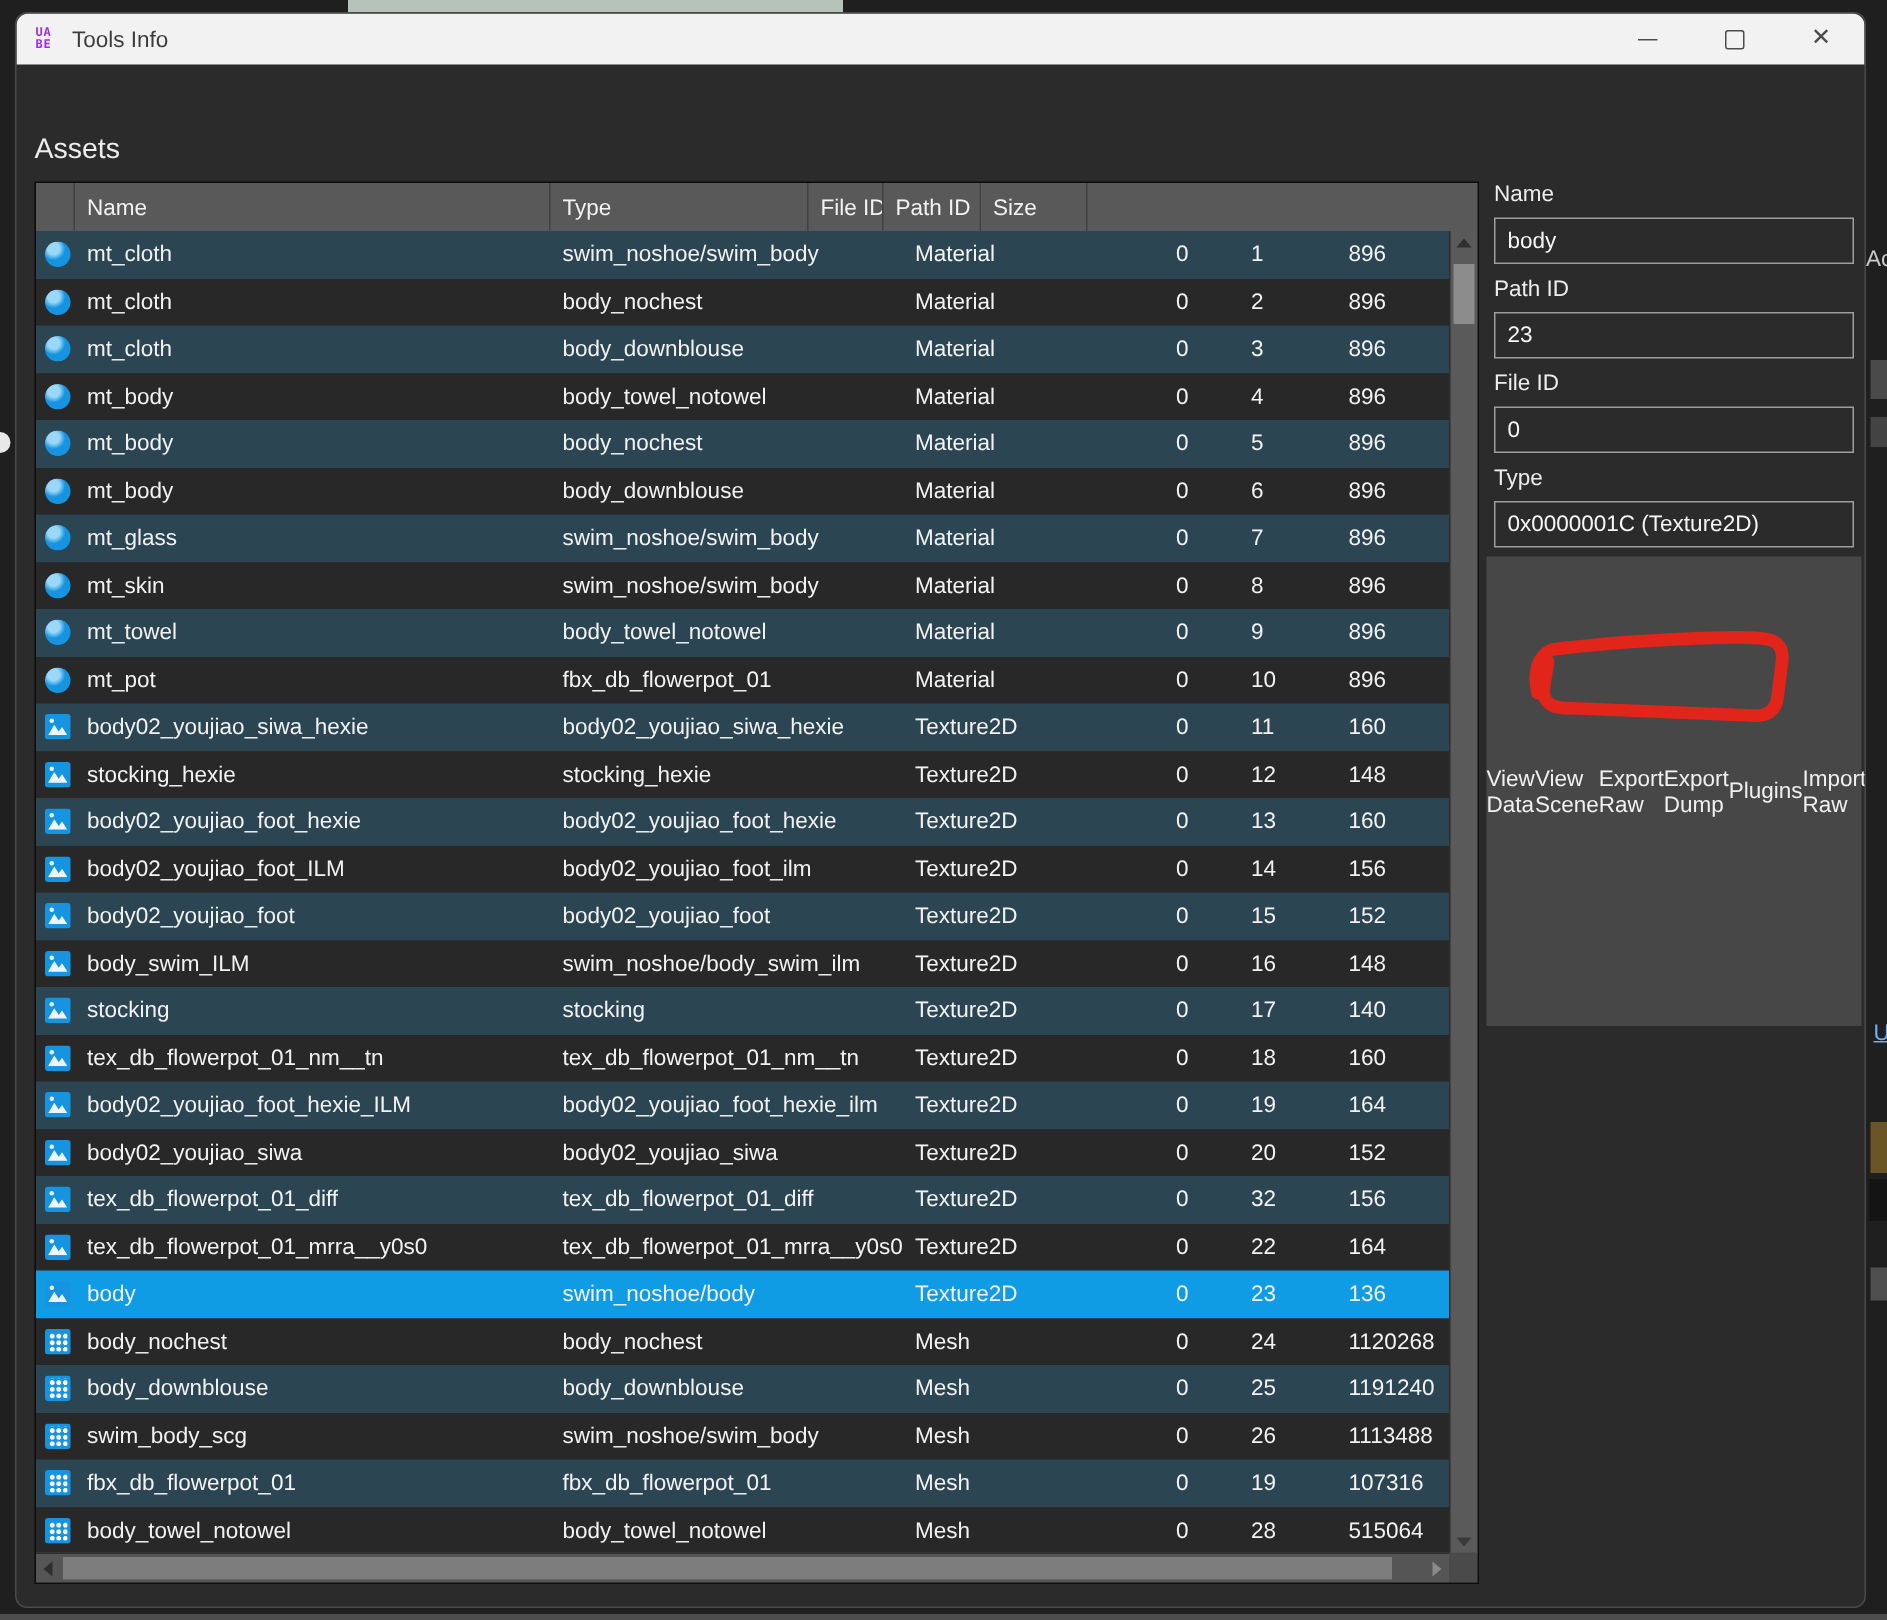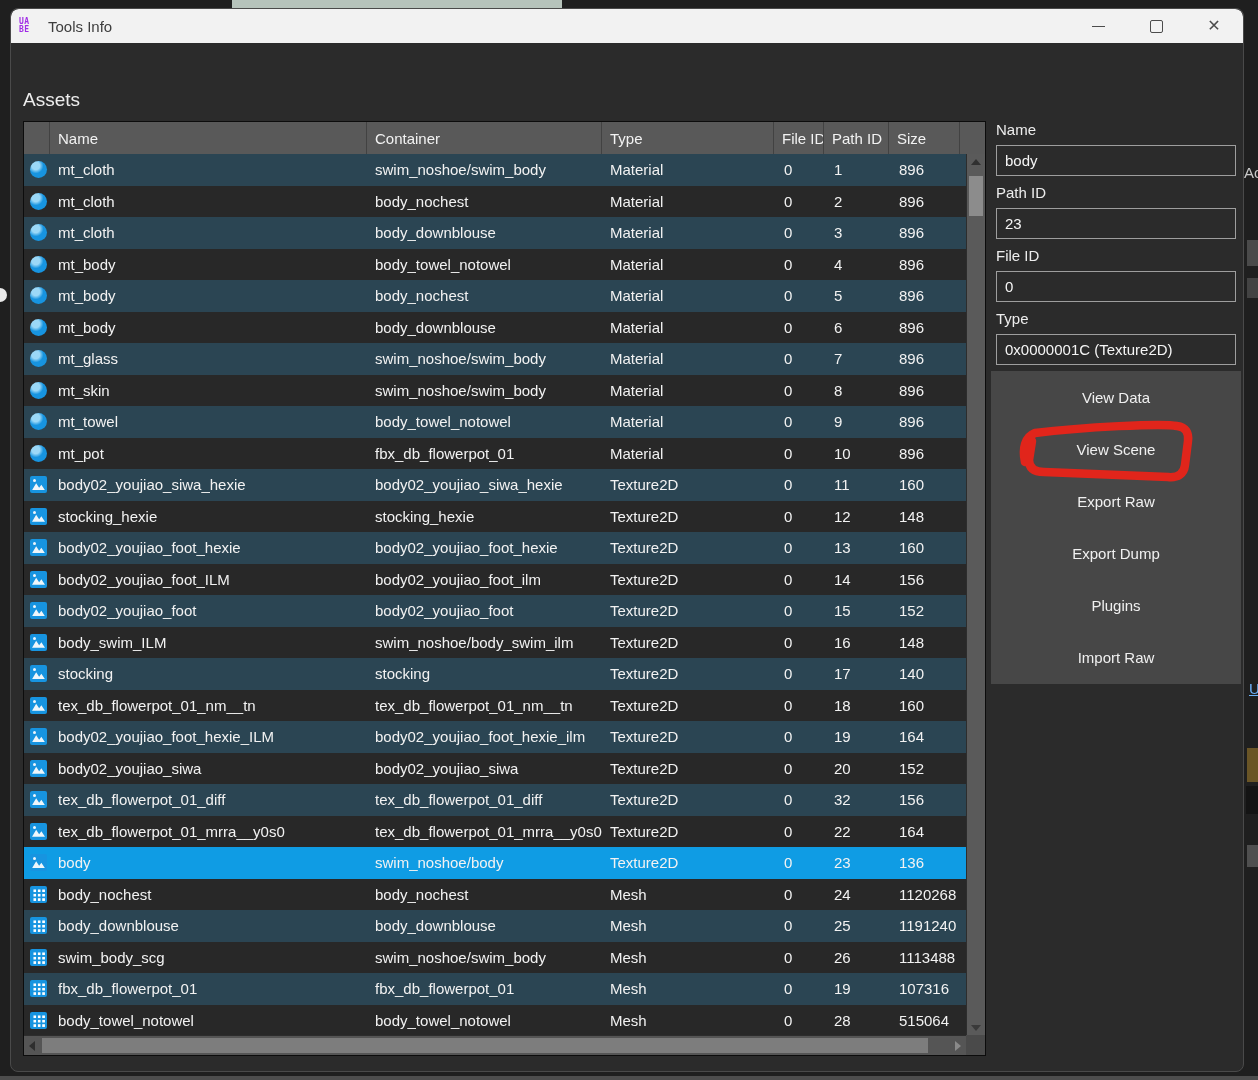--- a/index.html
+++ b/index.html
@@ -21,21 +21,21 @@
     position:absolute;left:10px;top:8px;width:1234px;height:1064px;
     background:#2b2b2b;border:1px solid #4a4a4a;border-radius:8px;
     box-sizing:border-box;overflow:hidden;
   }
   .titlebar{
     position:absolute;left:0;top:0;width:100%;height:34px;background:#f2f2f2;
     display:flex;align-items:center;border-radius:8px 8px 0 0;
   }
   .app-icon{
     width:20px;height:20px;margin-left:8px;display:flex;flex-direction:column;
-    justify-content:center;flex:none;
+    justify-content:center;align-items:center;flex:none;
   }
   .app-icon span{
     color:#a02be6;font-weight:bold;font-size:8px;line-height:8px;letter-spacing:0.5px;
     font-family:"DejaVu Sans Mono", monospace;
   }
   .title-text{margin-left:9px;color:#3d3d3d;font-size:15px;}
   .win-controls{margin-left:auto;display:flex;height:100%;}
   .win-btn{width:58px;height:100%;display:flex;align-items:center;justify-content:center;color:#4c4c4c;font-size:15px;}
   .max-glyph{width:11px;height:11px;border:1.5px solid #4c4c4c;border-radius:2px;display:block;}
   .min-glyph{width:13px;height:0;border-top:1.5px solid #4c4c4c;display:block;}
@@ -118,21 +118,21 @@
   
   .details{position:absolute;left:985px;top:112px;width:240px;}
   .field-label{color:#ededed;font-size:15px;height:19px;margin-bottom:5px;}
   .field{
     height:31px;border:1px solid #9e9e9e;background:#2b2b2b;color:#f5f5f5;
     display:flex;align-items:center;padding-left:8px;font-size:15px;
     box-sizing:border-box;margin-bottom:8px;white-space:nowrap;overflow:hidden;
   }
   .actions{
     position:absolute;left:980px;top:362px;width:250px;height:313px;
-    background:#474747;display:flex;flex-direction:column;
+    background:#474747;display:flex;
   }
   .action-btn{flex:1;display:flex;align-items:center;justify-content:center;color:#f0f0f0;font-size:15px;}
 
   
   .annotation{position:absolute;left:1000px;top:403px;width:205px;height:90px;pointer-events:none;}
 </style>
 </head>
 <body>
 
 <div class="desk-strip"></div>
@@ -167,21 +167,20 @@
     </div>
   </div>
 
 
   <div class="assets-label">Assets</div>
 
   <div class="assets-table">
     <div class="thead">
       <div class="th c-icon"></div>
       <div class="th c-name">Name</div>
-      <div class="th c-container">Container</div>
       <div class="th c-type">Type</div>
       <div class="th c-fid">File ID</div>
       <div class="th c-pid">Path ID</div>
       <div class="th c-size">Size</div>
       <div class="th c-fill"></div>
     </div>
 
     <div class="tbody" id="table-body">
         <div class="row teal">
           <div class="cell c-icon">

